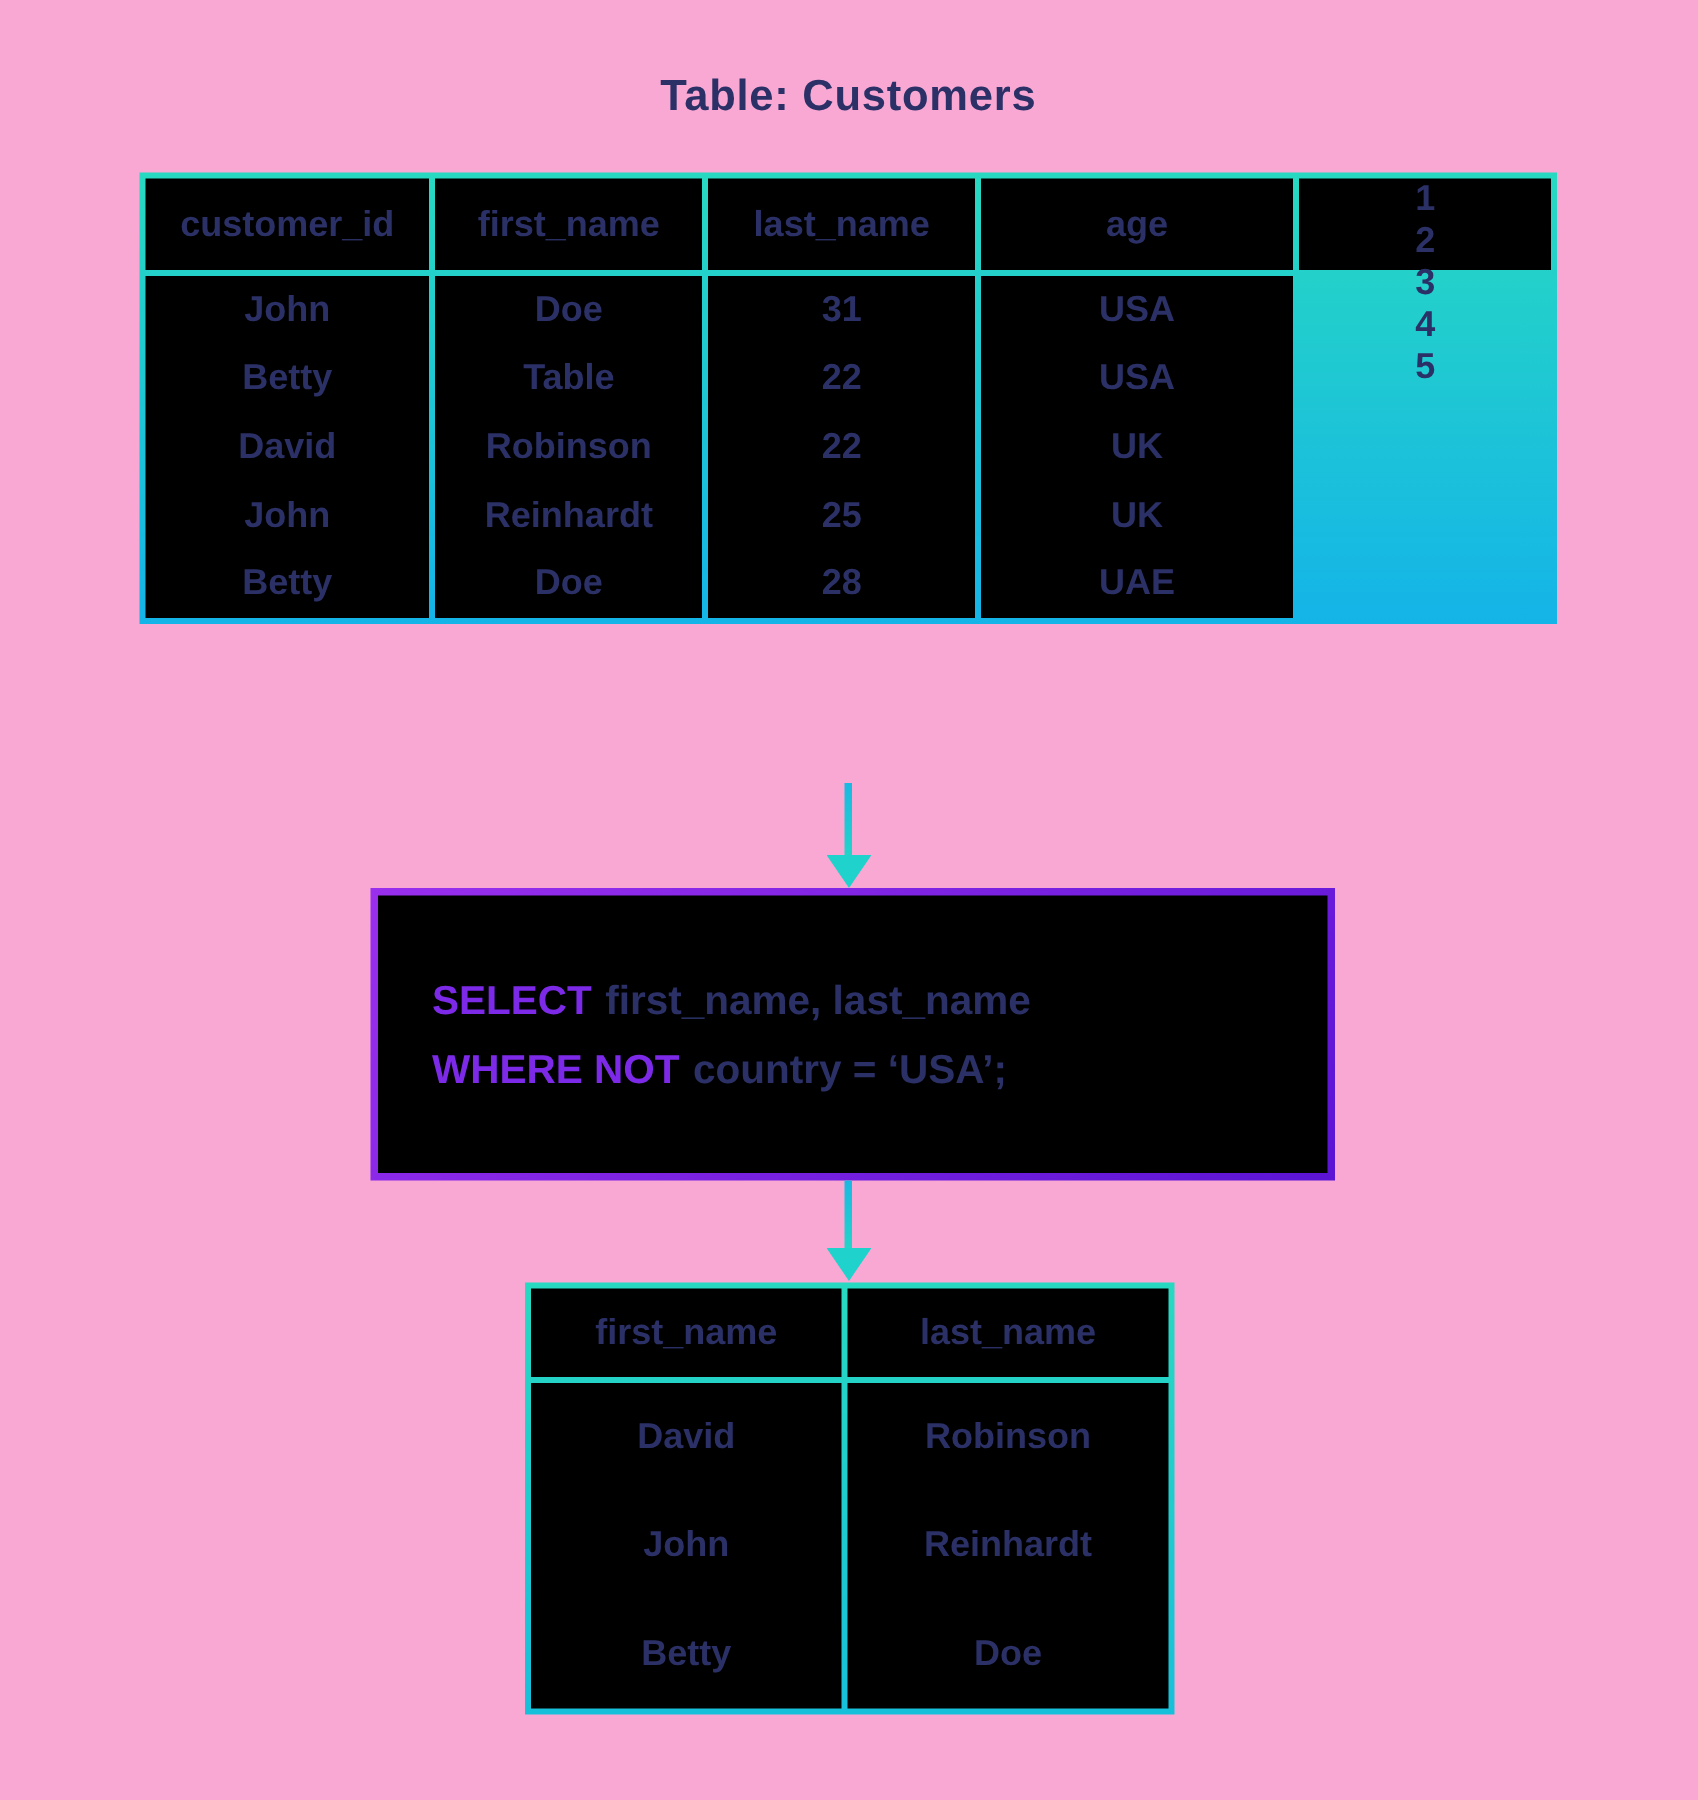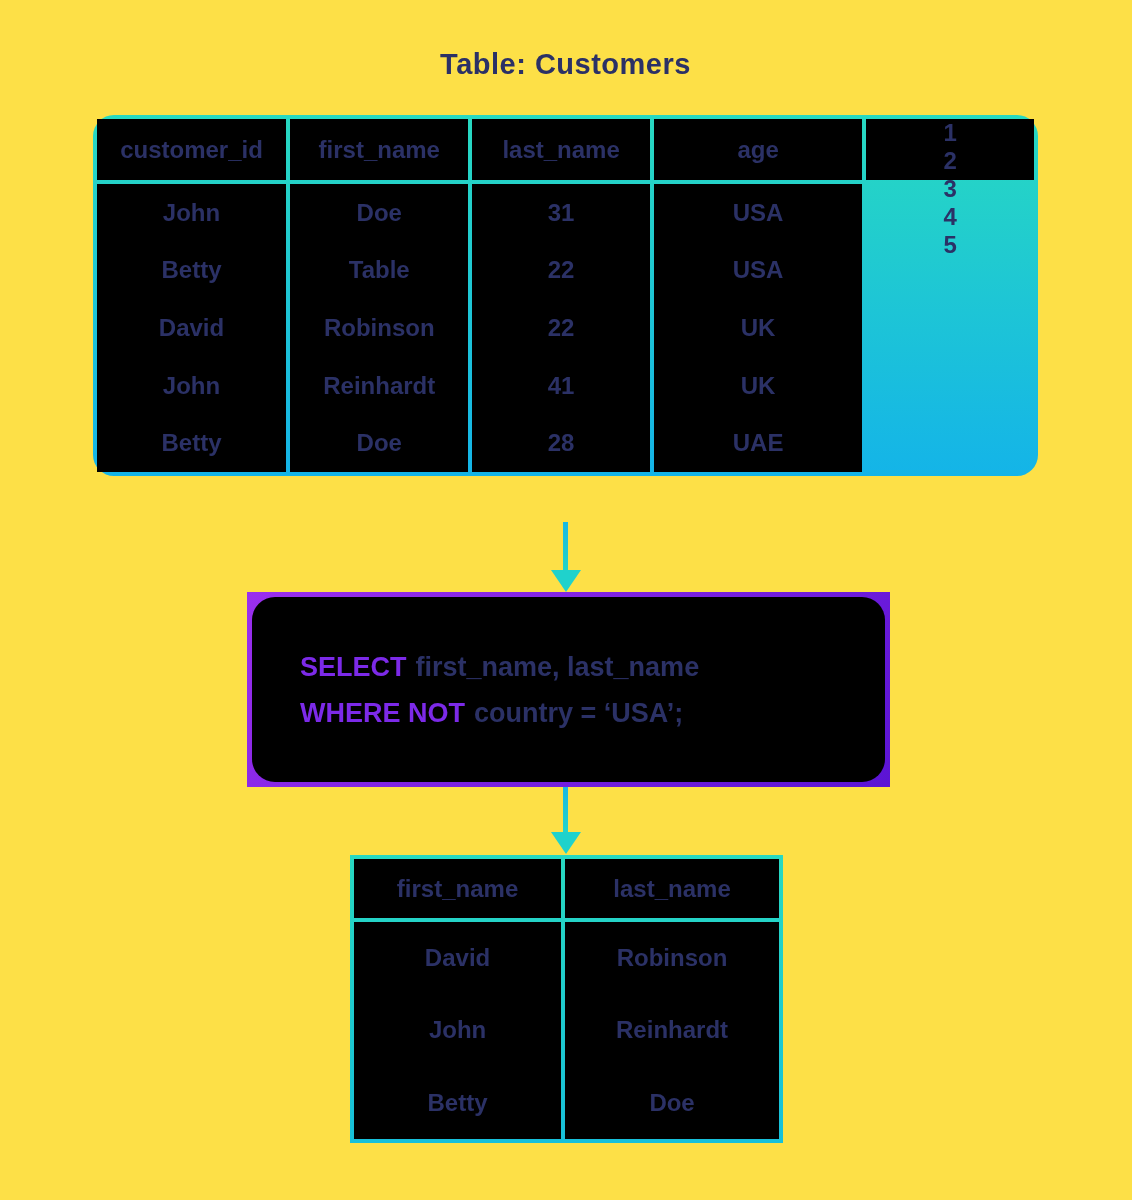--- a/index.html
+++ b/index.html
@@ -1,41 +1,40 @@
 <!DOCTYPE html>
 <html><head>
 <meta charset="utf-8">
 <style>
   html,body{margin:0;padding:0;background:#000;}
   .canvas{
     position:relative;
     width:1132px;height:1200px;
-    background:#fde047;
+    background:#f9a8d4;
     font-family:"Liberation Sans","DejaVu Sans",sans-serif;
     overflow:hidden;
   }
   .title{
     position:absolute;left:93px;top:48px;width:945px;
     text-align:center;
     font-size:29px;font-weight:bold;letter-spacing:.5px;
     color:#2b3166;
   }
   
   .tbl{
     position:absolute;
     display:grid;
     gap:4px;padding:4px;
     box-sizing:border-box;
   }
   .tbl.main{
-    left:93px;top:115px;width:945px;height:361px;
+    left:93px;top:115px;width:945px;height:301px;
     grid-template-columns:194fr 183fr 182fr 214fr 172fr;
     grid-template-rows:61px 1fr;
     background:linear-gradient(180deg,#28d9c1 0%,#14b4e8 100%);
-    border-radius:21px;
   }
   .tbl.result{
     left:350px;top:855px;width:433px;height:288px;
     grid-template-columns:213fr 220fr;
     grid-template-rows:59px 1fr;
     background:linear-gradient(180deg,#28d9c1 0%,#17c0da 100%);
   }
   .cell{
     background:#000;
     display:flex;align-items:center;justify-content:center;
@@ -65,22 +64,21 @@
   
   .sqlbox{
     position:absolute;left:247px;top:592px;width:643px;height:195px;
     box-sizing:border-box;padding:5px;
     background:linear-gradient(135deg,#9a2fee 0%,#5b14d4 100%);
   }
   .sql-inner{
     width:100%;height:100%;box-sizing:border-box;
     background:#000;
     display:flex;flex-direction:column;justify-content:center;
-    padding-left:48px;
-    border-radius:23px;
+    padding-left:36px;
   }
   .sql-line{
     font-size:27px;line-height:46px;
     color:#2b3166;font-weight:bold;
     white-space:nowrap;
   }
   .sql-line .kw{color:#7c2ae8;font-weight:bold;}
   .sql-line .code{margin-left:9px;}
 </style>
 </head>
@@ -113,21 +111,21 @@
         <div class="val">Doe</div>
         <div class="val">Table</div>
         <div class="val">Robinson</div>
         <div class="val">Reinhardt</div>
         <div class="val">Doe</div>
       </div>
       <div class="cell colvals">
         <div class="val">31</div>
         <div class="val">22</div>
         <div class="val">22</div>
-        <div class="val">41</div>
+        <div class="val">25</div>
         <div class="val">28</div>
       </div>
       <div class="cell colvals">
         <div class="val">USA</div>
         <div class="val">USA</div>
         <div class="val">UK</div>
         <div class="val">UK</div>
         <div class="val">UAE</div>
       </div>
     </div>

